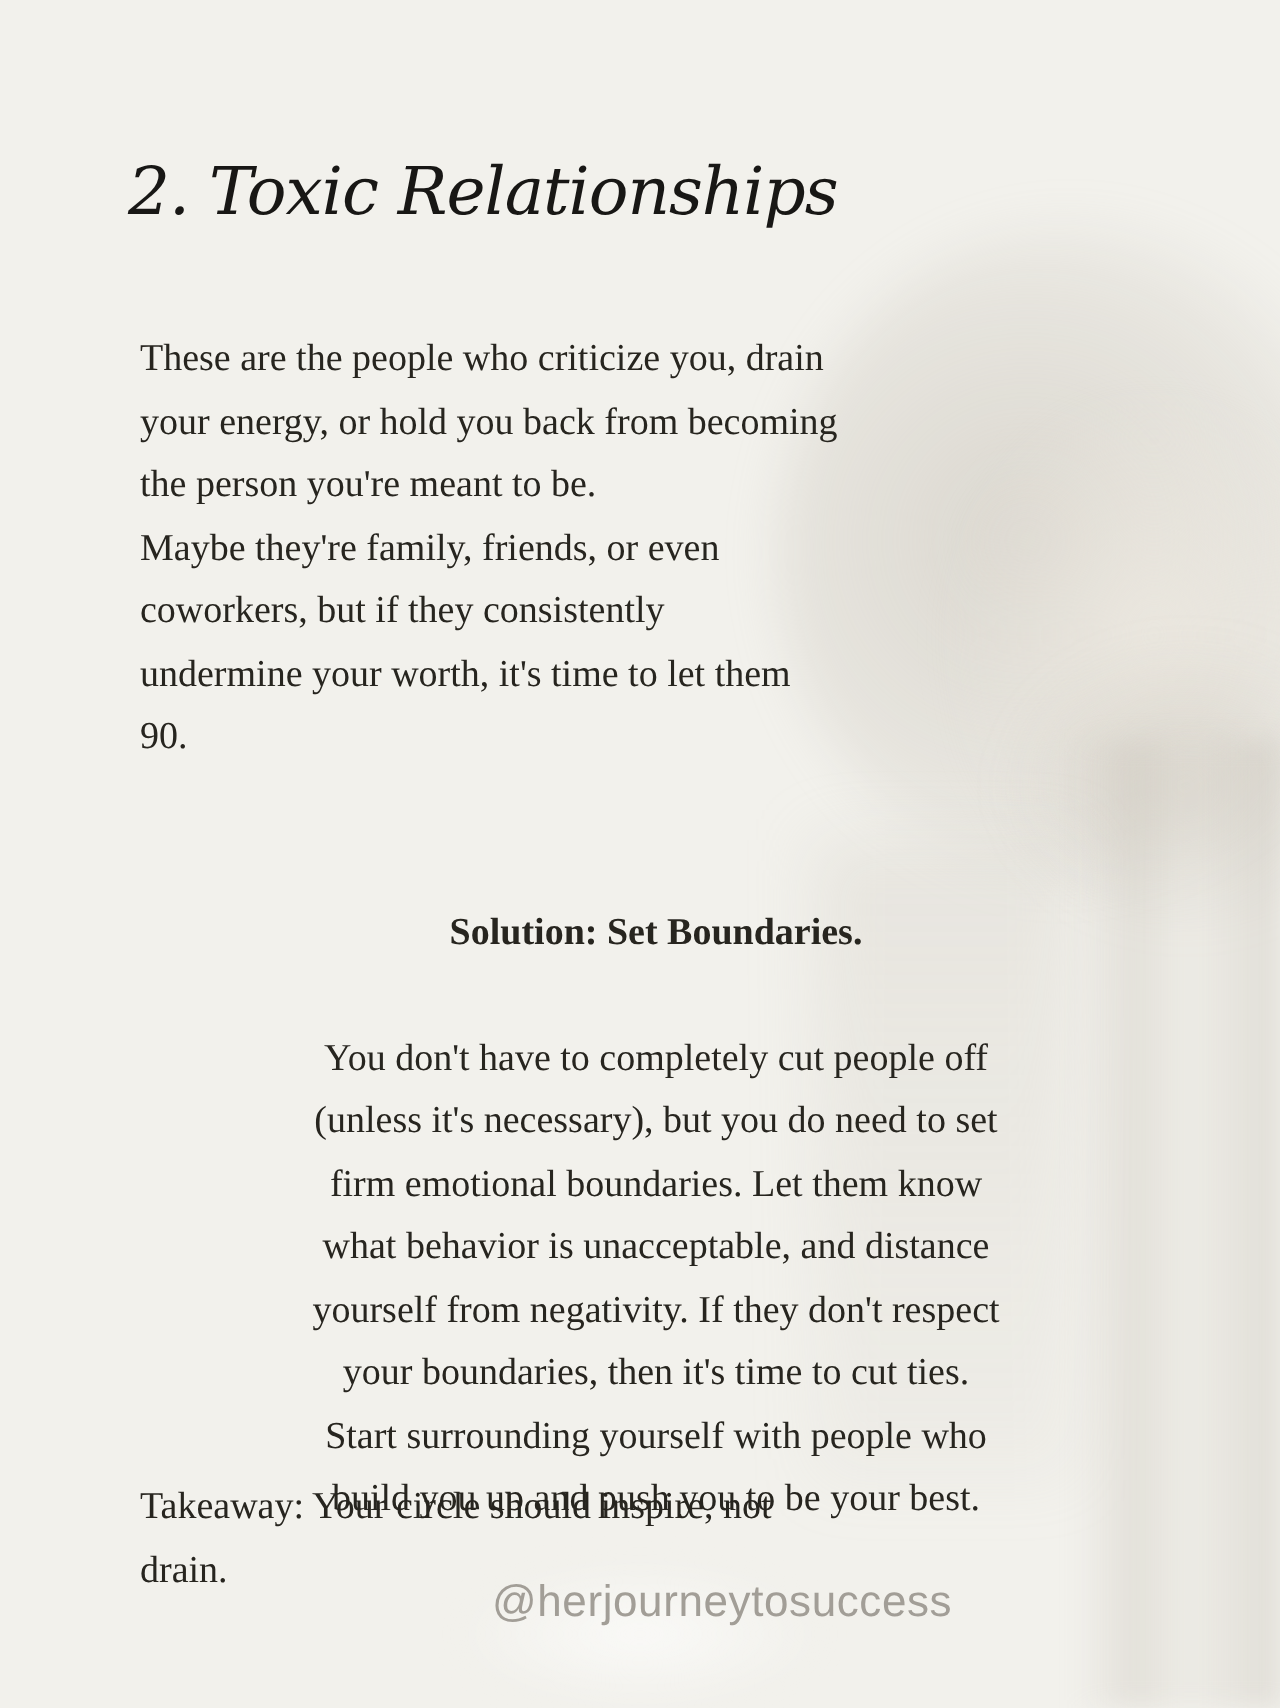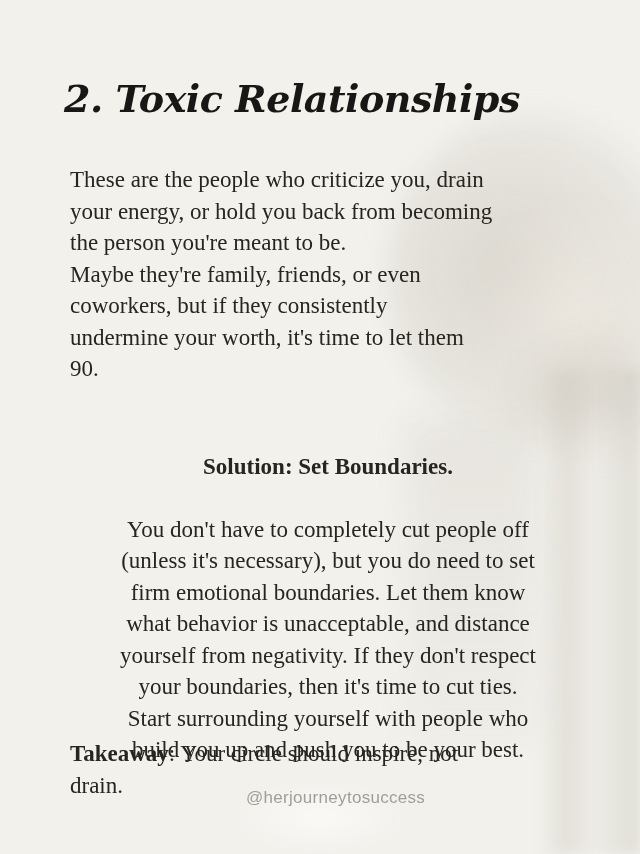--- a/index.html
+++ b/index.html
@@ -50,40 +50,40 @@
   .bg-bottom-glow {
     left:225px; top:780px; width:190px; height:74px;
     background:radial-gradient(ellipse at 50% 50%, rgba(255,255,254,0.65) 0%, rgba(255,255,254,0) 70%);
     filter:blur(8px);
   }
 
   
   .title {
     position:absolute; left:64px; top:76px;
     font-family:"DejaVu Serif", serif;
-    font-weight:bold; font-style:italic;
-    font-size:38px; letter-spacing:-0.5px;
+    font-weight:normal; font-style:italic;
+    font-size:33px; letter-spacing:-0.5px;
     color:#181715;
     text-align:right;
   }
   .text-block {
     position:absolute; left:70px; width:516px;
-    font-size:23px; line-height:31.5px;
+    font-size:19px; line-height:31.5px;
     color:#27251f;
     white-space:pre-line;
   }
   .intro    { top:164px; }
   .solution { top:419px;text-align:center; }
   .solution-heading { font-weight:bold; white-space:pre-line; }
   .takeaway { top:738px; }
-  .bold { font-weight:bold;text-align:right; }
+  .bold { font-weight:normal;text-align:right; }
   .watermark {
     position:absolute; left:246px; top:788px;
     font-family:"Liberation Sans", sans-serif;
-    font-size:17px; letter-spacing:0.3px;
+    font-size:22px; letter-spacing:0.3px;
     color:#a29e97;
   }
 </style>
 </head>
 <body>
 
 <div class="card">
 
   <div class="bg-shape bg-head"></div>
   <div class="bg-shape bg-face"></div>

